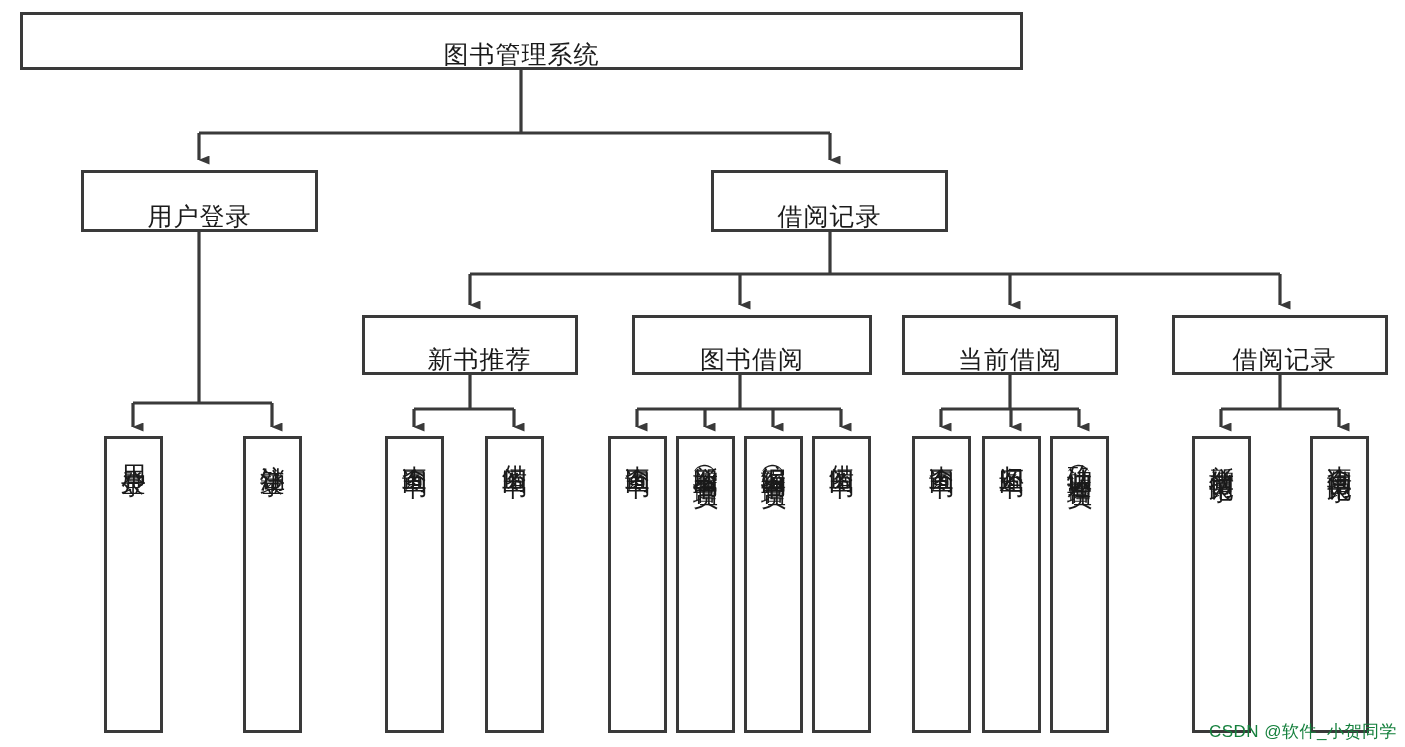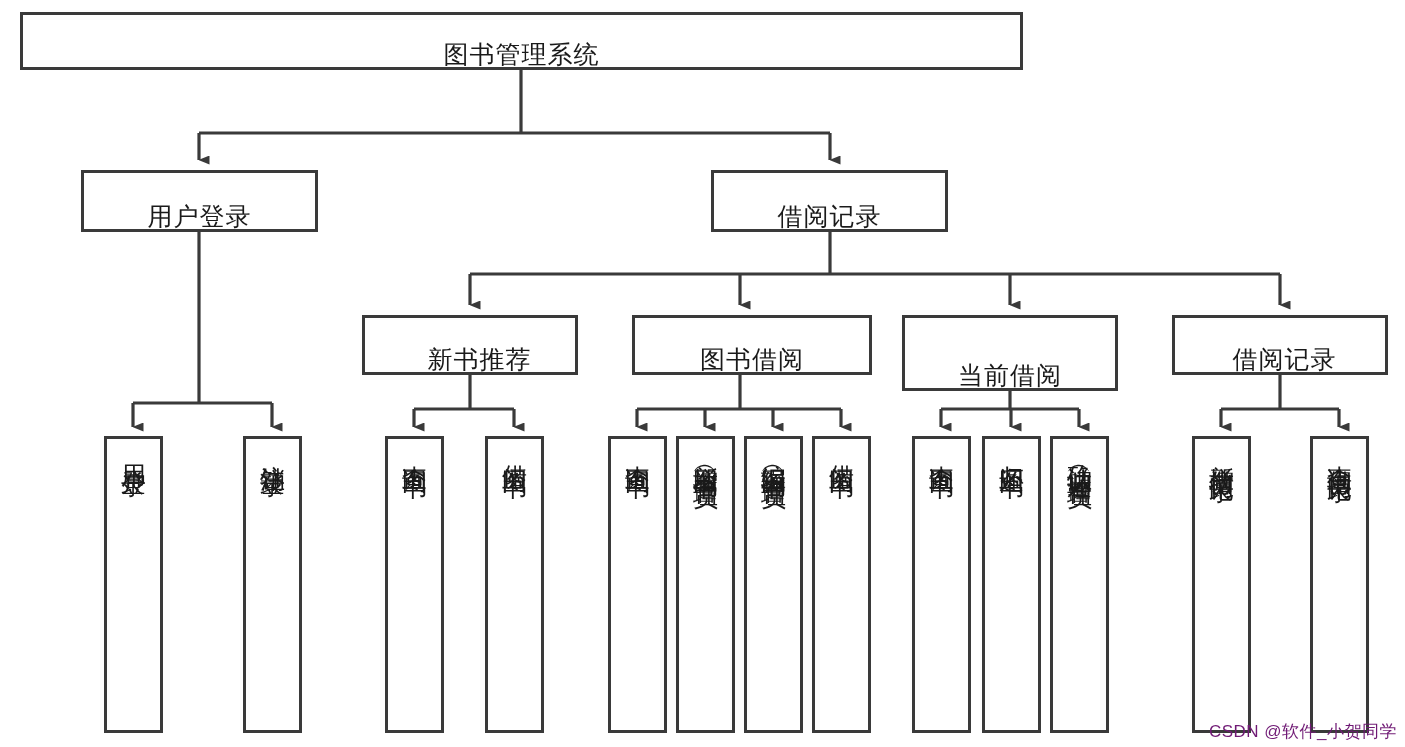--- a/index.html
+++ b/index.html
@@ -60,21 +60,21 @@
     font-size: 25px;
     line-height: 1.0;
     letter-spacing: 3px;
     white-space: nowrap;
   }
   .watermark {
     position: absolute;
     right: 8px;
     bottom: 4px;
     font-size: 17px;
-    color: #701a75;
+    color: #15803d;
     white-space: nowrap;
     letter-spacing: 0.5px;
   }
 </style>
 </head>
 <body>
 
 <div id="canvas">
 
   <svg class="wires" viewBox="0 0 1405 747" xmlns="http://www.w3.org/2000/svg">
@@ -137,21 +137,21 @@
   <div class="node h" style="left:711px; top:170px; width:237px; height:62px;">
     <span class="lbl">借阅记录</span>
   </div>
 
   <div class="node h" style="left:362px; top:315px; width:216px; height:60px;padding-left:19px;">
     <span class="lbl">新书推荐</span>
   </div>
   <div class="node h" style="left:632px; top:315px; width:240px; height:60px;">
     <span class="lbl">图书借阅</span>
   </div>
-  <div class="node h" style="left:902px; top:315px; width:216px; height:76px;">
+  <div class="node h" style="left:902px; top:315px; width:216px; height:60px;">
     <span class="lbl">当前借阅</span>
   </div>
   <div class="node h" style="left:1172px; top:315px; width:216px; height:60px;padding-left:9px;">
     <span class="lbl">借阅记录</span>
   </div>
 
   <div class="node v" style="left:104px; top:436px; width:59px; height:297px;">
     <span class="lbl">用户登录</span>
   </div>
   <div class="node v" style="left:243px; top:436px; width:59px; height:297px;">

